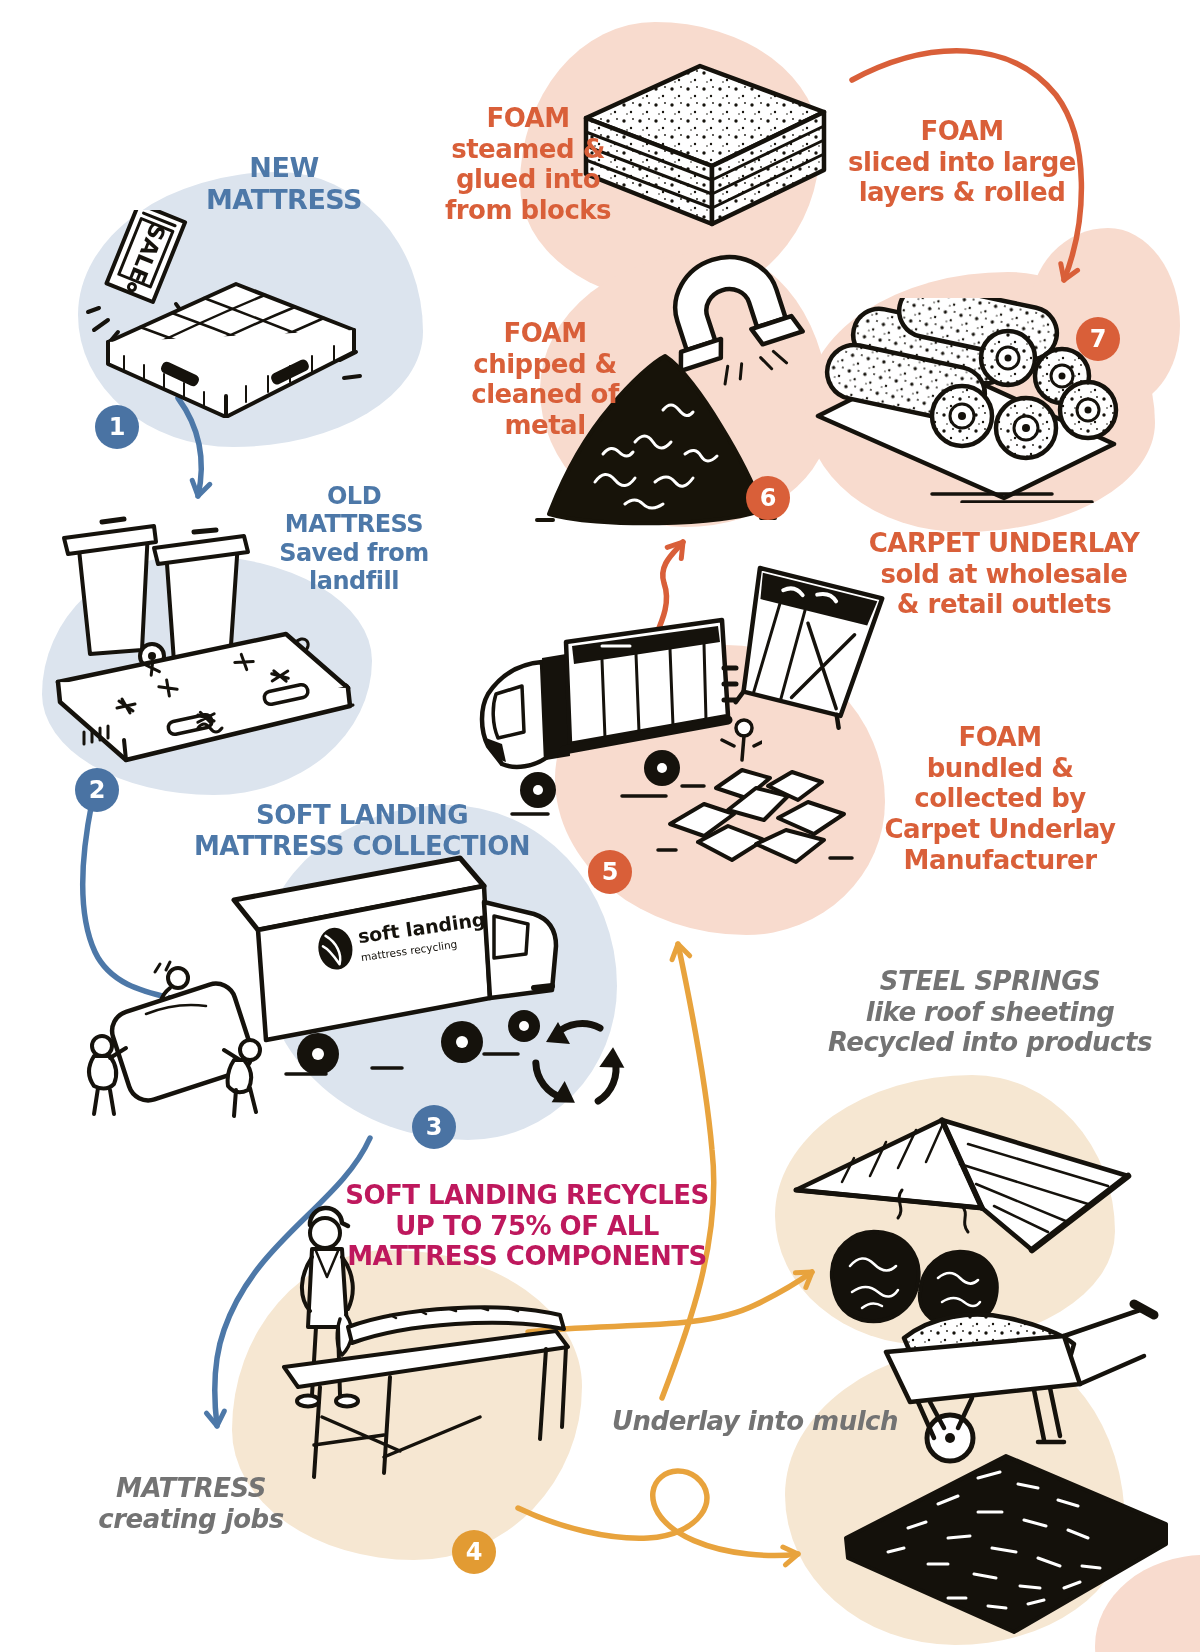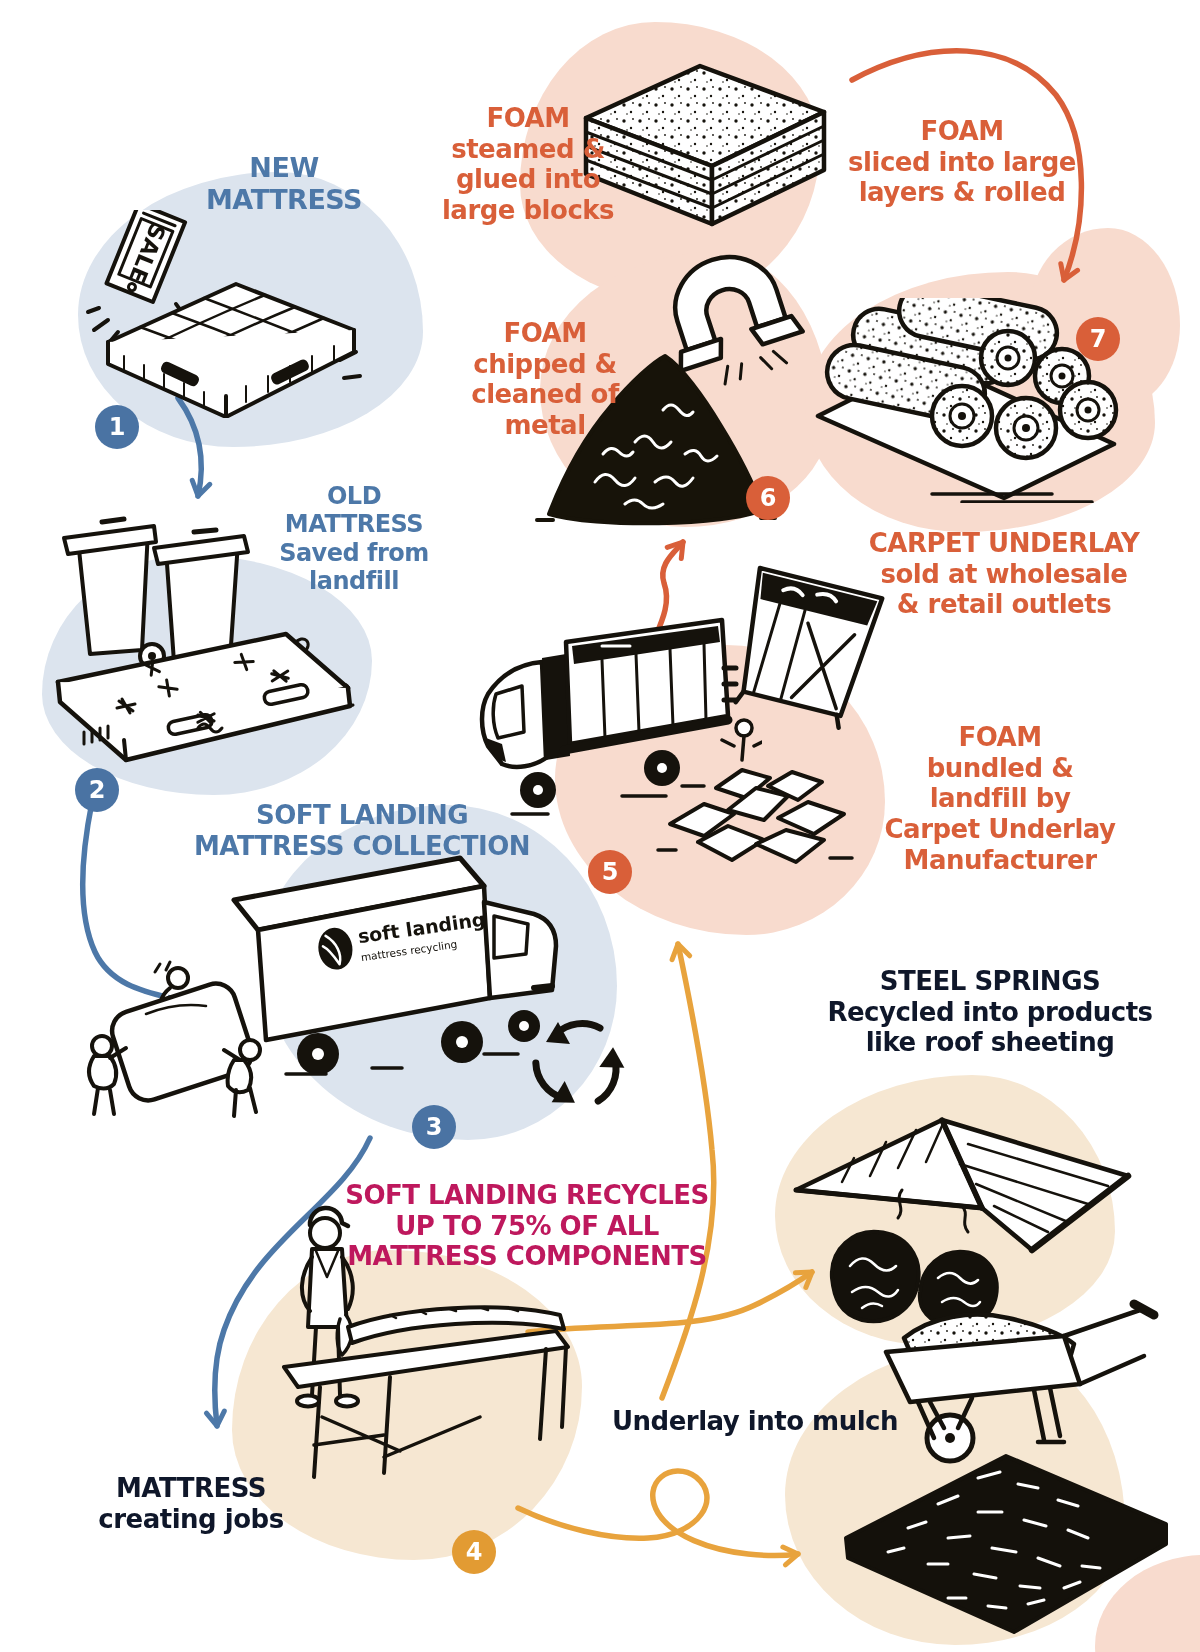--- a/index.html
+++ b/index.html
@@ -11,21 +11,21 @@
   .blob.peach{background:#f6e7d2;}
   .r1{border-radius:58% 42% 55% 45% / 52% 58% 42% 48%;}
   .r2{border-radius:45% 55% 48% 52% / 58% 44% 56% 42%;}
   .r3{border-radius:52% 48% 42% 58% / 46% 54% 46% 54%;}
   .r4{border-radius:60% 40% 50% 50% / 50% 60% 40% 50%;}
   .label{position:absolute;transform:translateX(-50%);text-align:center;font-weight:bold;
          line-height:1.18;letter-spacing:-0.5px;}
   .label div{white-space:nowrap;}
   .c-blue{color:#4d78a8;}
   .c-orange{color:#d95f39;}
-  .c-amber{color:#0f172a;}
+  .c-amber{color:#737373;font-style:italic;}
   .c-ink{color:#be185d;}
   .fs26{font-size:27px;}
   .fs24{font-size:24px;}
   .fs25{font-size:26px;}
   .step{position:absolute;width:44px;height:44px;border-radius:50%;color:#fff;font-size:24px;
         font-weight:bold;display:flex;align-items:center;justify-content:center;}
   .step.blue{background:#4a73a3;}
   .step.orange{background:#d95f39;}
   .step.amber{background:#e29b33;}
   .ill{position:absolute;}
@@ -430,37 +430,37 @@
   </div>
 
   <div class="label c-amber fs25" style="left:191px;top:1473px">
     <div>MATTRESS</div>
     <div>creating jobs</div>
   </div>
 
   <div class="label c-orange fs25" style="left:1000px;top:722px">
     <div>FOAM</div>
     <div>bundled &amp;</div>
-    <div>landfill by</div>
+    <div>collected by</div>
     <div>Carpet Underlay</div>
     <div>Manufacturer</div>
   </div>
 
   <div class="label c-orange fs25" style="left:545px;top:318px">
     <div>FOAM</div>
     <div>chipped &amp;</div>
     <div>cleaned of</div>
     <div>metal</div>
   </div>
 
   <div class="label c-orange fs25" style="left:528px;top:103px">
     <div>FOAM</div>
     <div>steamed &amp;</div>
     <div>glued into</div>
-    <div>large blocks</div>
+    <div>from blocks</div>
   </div>
 
   <div class="label c-orange fs25" style="left:962px;top:116px">
     <div>FOAM</div>
     <div>sliced into large</div>
     <div>layers &amp; rolled</div>
   </div>
 
   <div class="label c-orange fs25" style="left:1004px;top:528px">
     <div>CARPET UNDERLAY</div>
@@ -469,21 +469,21 @@
   </div>
 
   <div class="label c-ink fs25" style="left:527px;top:1180px">
     <div>SOFT LANDING RECYCLES</div>
     <div>UP TO 75% OF ALL</div>
     <div>MATTRESS COMPONENTS</div>
   </div>
 
   <div class="label c-amber fs25" style="left:990px;top:966px">
     <div>STEEL SPRINGS</div>
+    <div>like roof sheeting</div>
     <div>Recycled into products</div>
-    <div>like roof sheeting</div>
   </div>
 
   <div class="label c-amber fs25" style="left:755px;top:1406px">
     <div>Underlay into mulch</div>
   </div>
 
 </div>
 
 </body></html>

